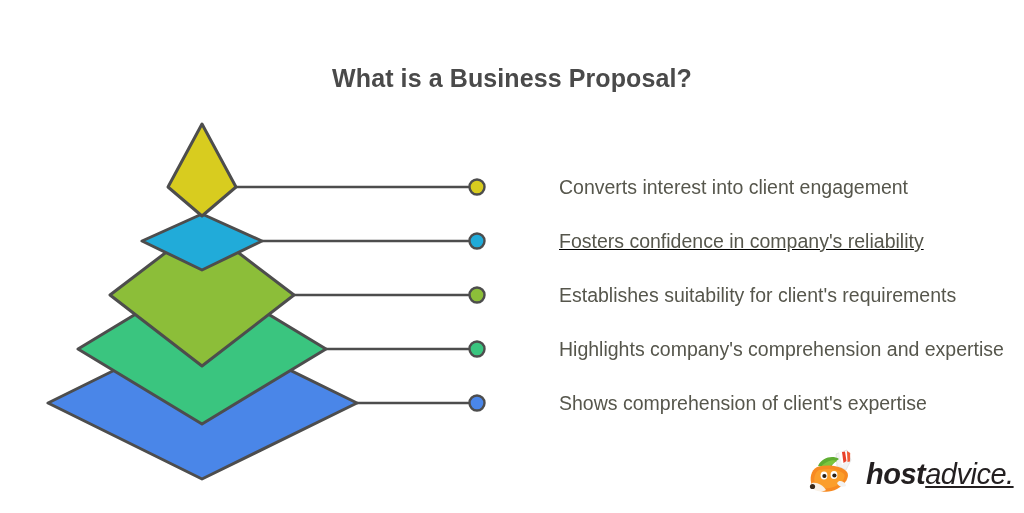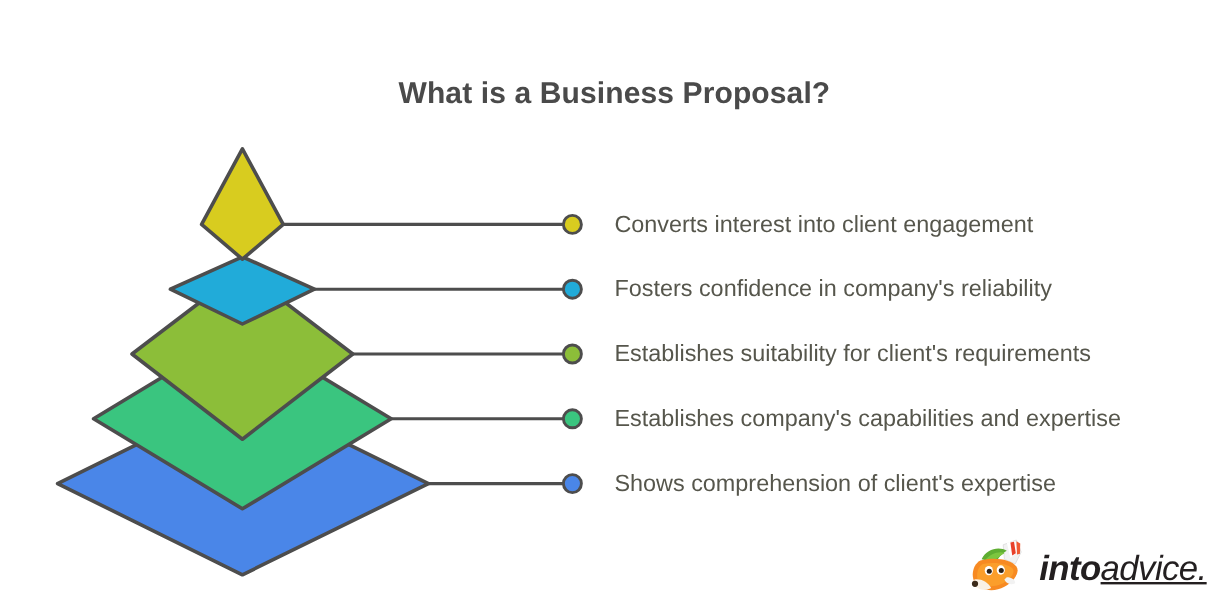--- a/index.html
+++ b/index.html
@@ -60,20 +60,21 @@
     left: 512px;
     height: 26px;
     display: flex;
     align-items: center;
   }
   .label-text {
     font-size: 19.5px;
     color: #56564c;
     white-space: nowrap;
     line-height: 26px;
+    margin-left: 47px;
   }
 
   
   #logo {
     position: absolute;
     left: 806px;
     top: 446px;
     width: 200px;
     height: 56px;
     display: flex;
@@ -131,28 +132,28 @@
     <circle id="dot-2" cx="477" cy="241" r="7.5" stroke="#4d4d4d" stroke-width="2.4" fill="#21abd9"></circle>
     <circle id="dot-3" cx="477" cy="295" r="7.5" stroke="#4d4d4d" stroke-width="2.4" fill="#8cbe39"></circle>
     <circle id="dot-4" cx="477" cy="349" r="7.5" stroke="#4d4d4d" stroke-width="2.4" fill="#3ac57f"></circle>
     <circle id="dot-5" cx="477" cy="403" r="7.5" stroke="#4d4d4d" stroke-width="2.4" fill="#4a86e8"></circle>
   </svg>
 
   <div class="label-layer">
     <div class="label-row" style="top:174px;">
       <span class="label-text" style="color: rgb(86, 86, 76);">Converts interest into client engagement</span>
     </div>
-    <div class="label-row" style="top:228px;">
+    <div class="label-row" style="top:228px;text-decoration:underline;">
       <span class="label-text" style="color: rgb(86, 86, 76);">Fosters confidence in company's reliability</span>
     </div>
     <div class="label-row" style="top:282px;text-align:right;">
       <span class="label-text" style="color: rgb(86, 86, 76);">Establishes suitability for client's requirements</span>
     </div>
     <div class="label-row" style="top:336px;">
-      <span class="label-text" style="color: rgb(86, 86, 76);">Establishes company's capabilities and expertise</span>
+      <span class="label-text" style="color: rgb(86, 86, 76);">Highlights company's comprehension and expertise</span>
     </div>
     <div class="label-row" style="top:390px;">
       <span class="label-text" style="color: rgb(86, 86, 76);">Shows comprehension of client's expertise</span>
     </div>
   </div>
 
   <div id="logo">
     <div class="logo-mark">
       <svg viewBox="0 0 52 52" width="52" height="52">
 
@@ -173,17 +174,17 @@
 
         <ellipse cx="18" cy="27.5" rx="3.4" ry="3.9" fill="#ffffff"></ellipse>
         <ellipse cx="28" cy="27" rx="3.4" ry="3.9" fill="#ffffff"></ellipse>
         <circle cx="18.4" cy="28" r="2.1" fill="#2b2118"></circle>
         <circle cx="28.4" cy="27.5" r="2.1" fill="#2b2118"></circle>
 
         <path d="M33 33 C37 33, 40 35, 40 38 C36 40, 32 38, 31 35 Z" fill="#f2f2f2"></path>
       </svg>
     </div>
     <div class="logo-wordmark">
-      <span class="logo-host">into</span><span class="logo-advice">advice.</span>
+      <span class="logo-host">host</span><span class="logo-advice">advice.</span>
     </div>
   </div>
 
 </div>
 
 </body></html>

